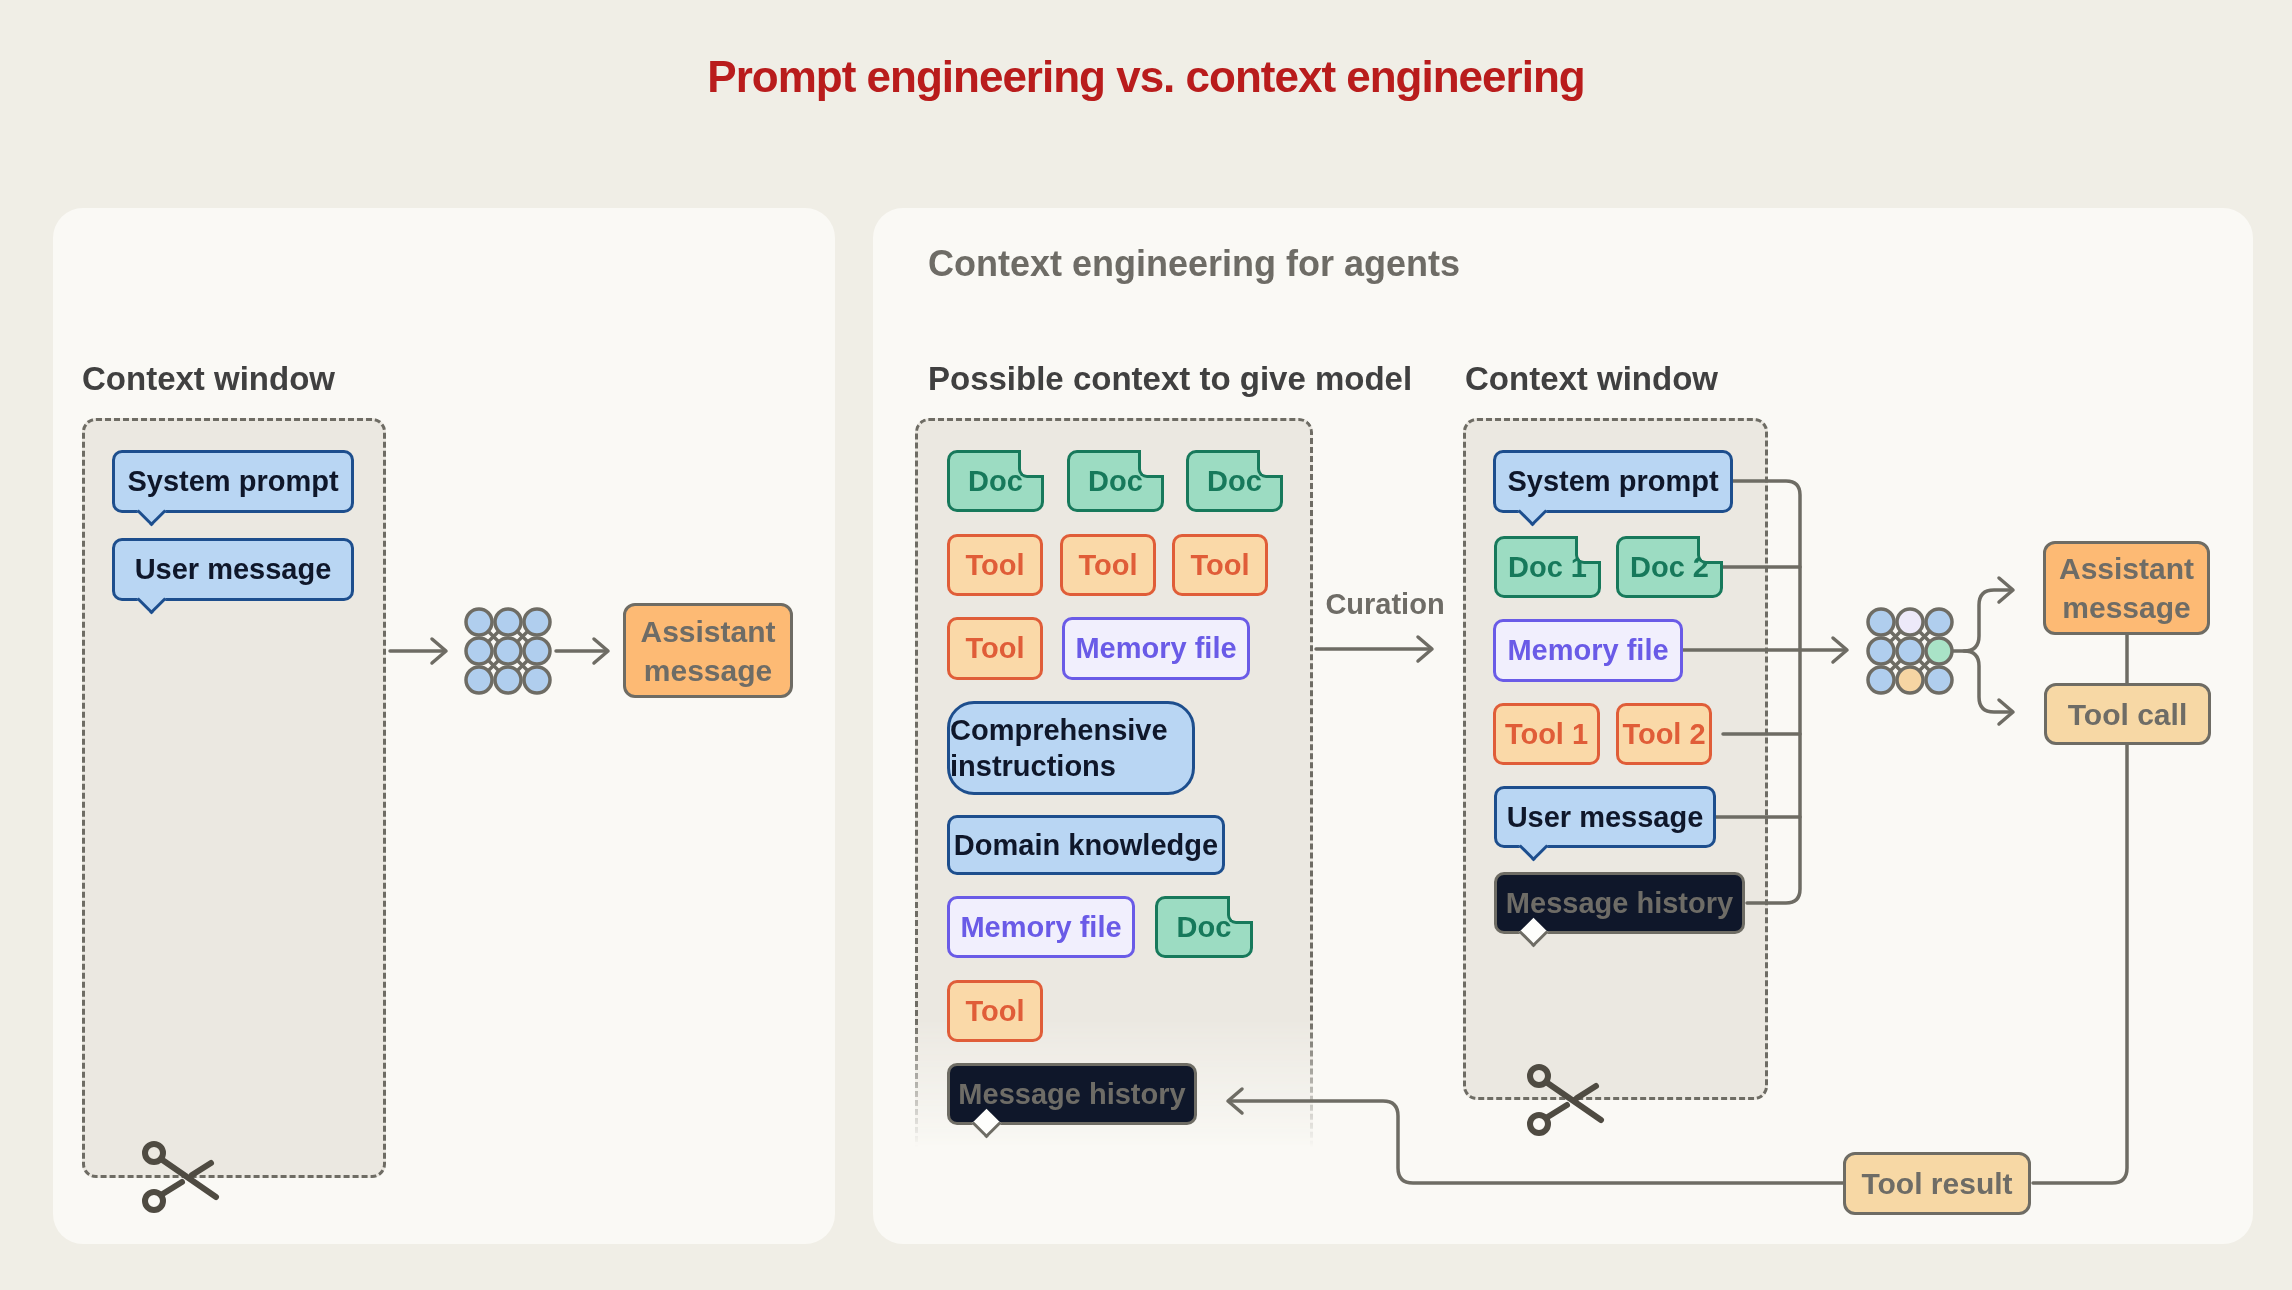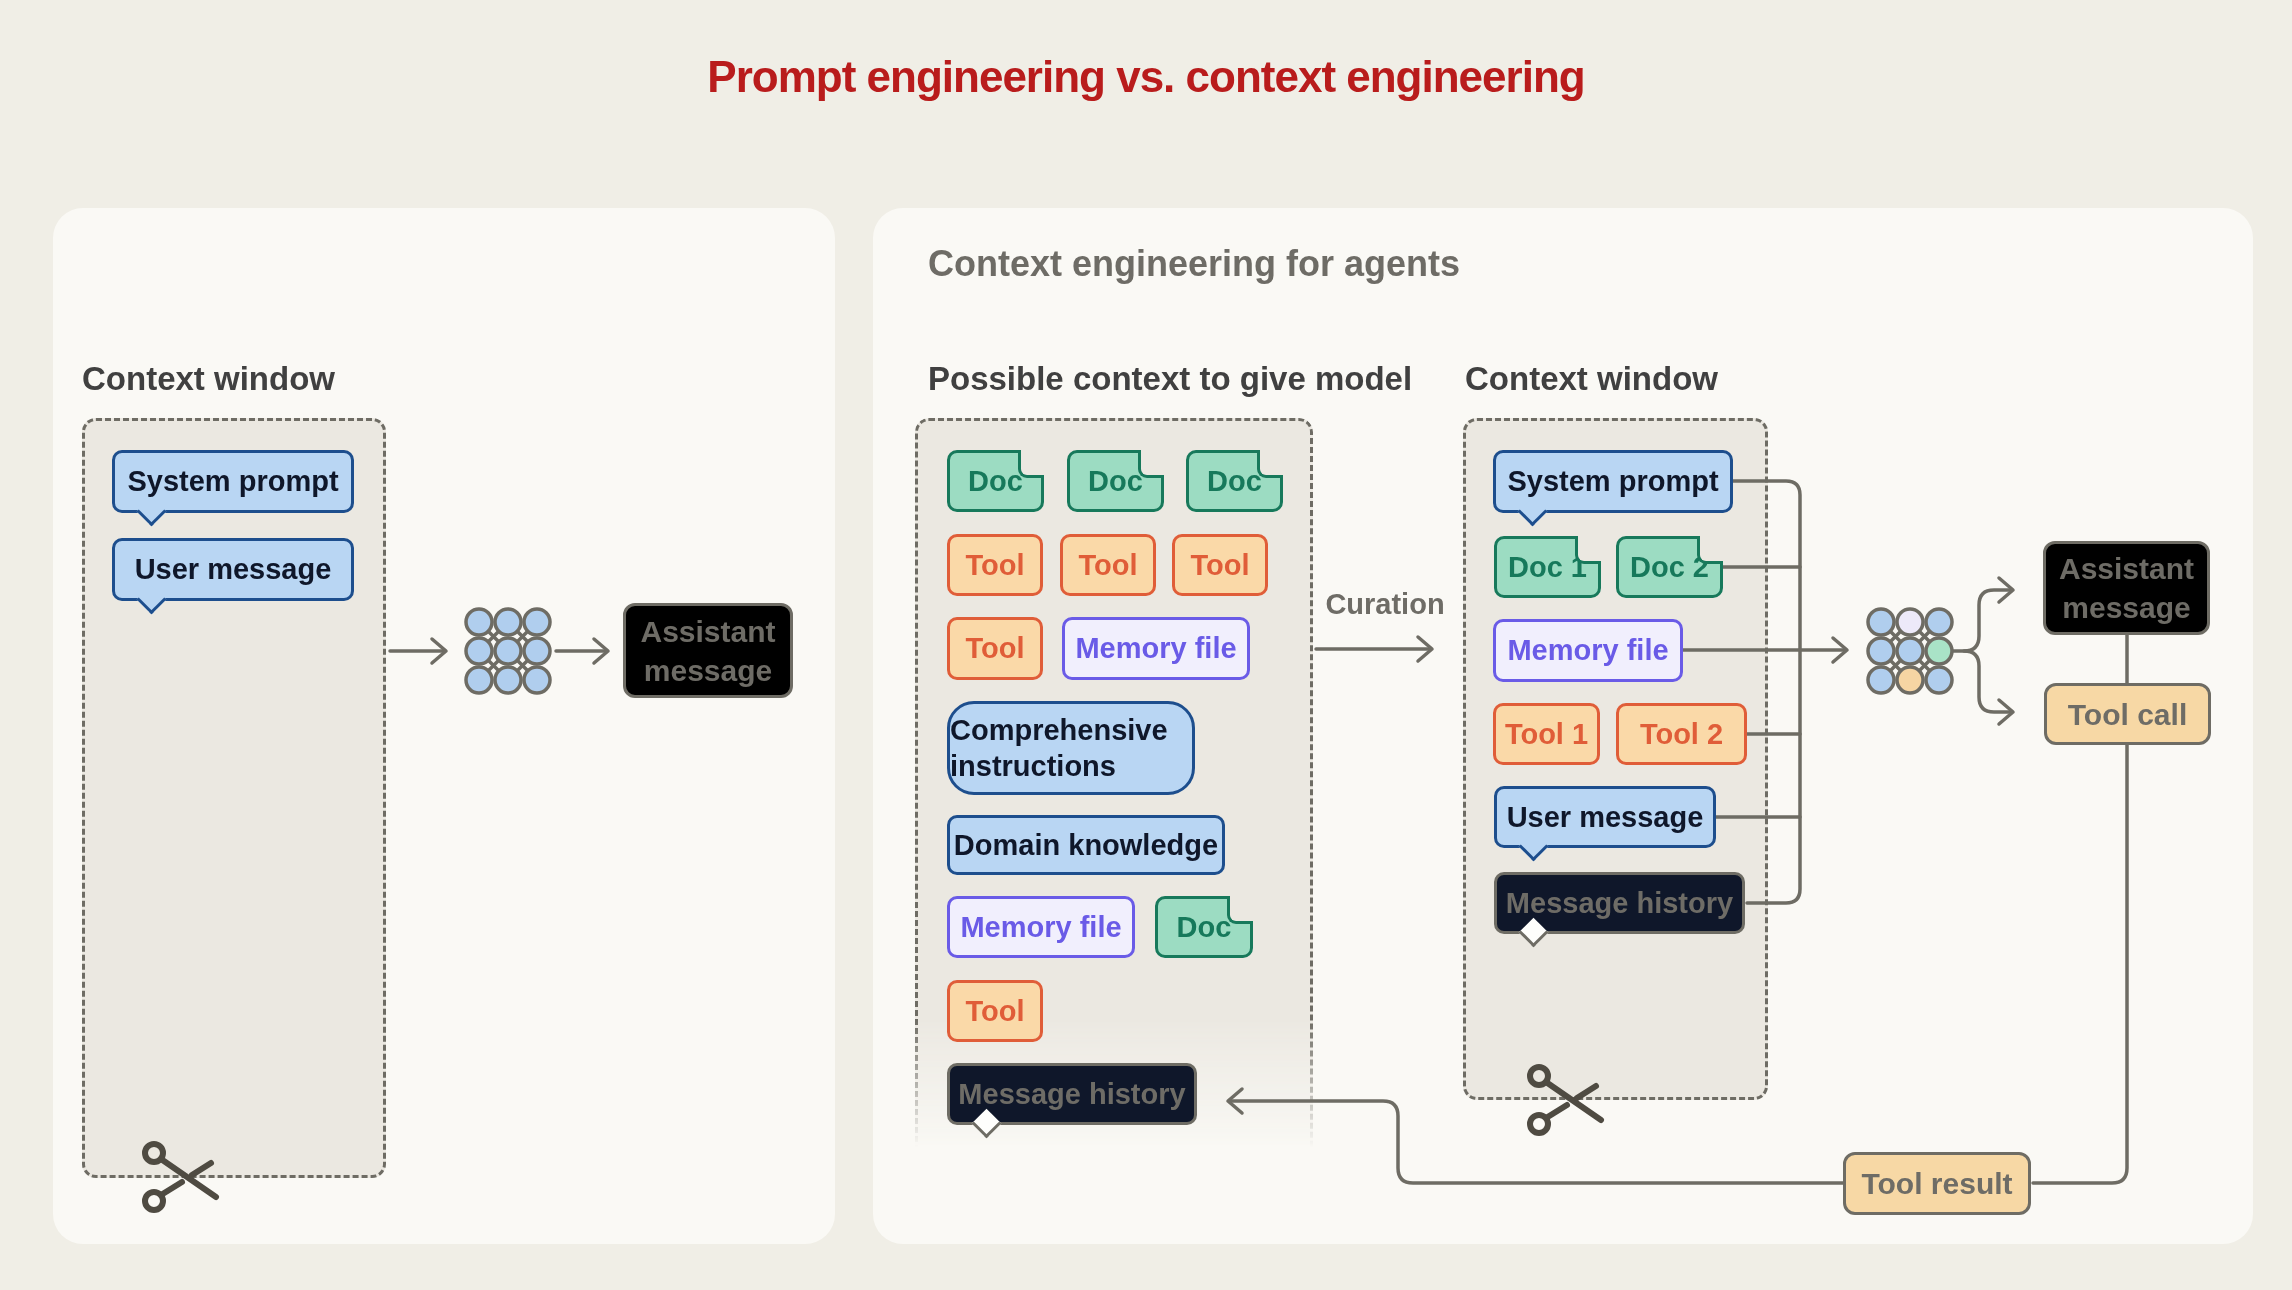--- a/index.html
+++ b/index.html
@@ -28,21 +28,21 @@
   .bubble::after{content:"";position:absolute;left:26px;bottom:-12px;width:18px;height:18px;
     background:var(--fill);border-right:3px solid var(--stroke);
     border-bottom:3px solid var(--stroke);transform:rotate(45deg);}
   .doc{border-top-right-radius:2px;}
   .doc::after{content:"";position:absolute;top:-3px;right:-3px;width:26px;height:28px;
     box-sizing:border-box;background:#EBE8E1;border-left:3px solid #17795B;
     border-bottom:3px solid #17795B;border-bottom-left-radius:9px;}
   .two-line{white-space:pre-line;text-align:center;}
   .comp{justify-content:flex-start;text-align:left;white-space:pre-line;border-radius:27px;}
   .gbox{position:absolute;box-sizing:border-box;border:3px solid #6E6C64;border-radius:12px;
-    background:#000000;color:#6E6C66;display:flex;align-items:center;justify-content:center;
+    background:#fdba74;color:#6E6C66;display:flex;align-items:center;justify-content:center;
     font-size:30px;font-weight:700;line-height:1.3;}
   .curation{position:absolute;left:1300px;top:588px;width:170px;text-align:center;
     font-size:29px;font-weight:700;color:#6E6C66;}
 </style>
 </head>
 <body>
 
 <div class="canvas">
 
   <div class="title">Prompt engineering vs. context engineering</div>
@@ -168,21 +168,21 @@
   <div class="chip c-purple" style="left:947px;top:896px;width:188px;height:62px;">Memory file</div>
   <div class="chip c-green doc" style="left:1155px;top:896px;width:98px;height:62px;">Doc</div>
   <div class="chip c-orange" style="left:947px;top:980px;width:96px;height:62px;">Tool</div>
   <div class="chip c-white bubble" style="left:947px;top:1063px;width:250px;height:62px;">Message history</div>
 
   <div class="chip c-blue bubble" style="left:1493px;top:450px;width:240px;height:63px;">System prompt</div>
   <div class="chip c-green doc" style="left:1494px;top:536px;width:107px;height:62px;">Doc 1</div>
   <div class="chip c-green doc" style="left:1616px;top:536px;width:107px;height:62px;">Doc 2</div>
   <div class="chip c-purple" style="left:1493px;top:619px;width:190px;height:63px;">Memory file</div>
   <div class="chip c-orange" style="left:1493px;top:703px;width:107px;height:62px;">Tool 1</div>
-  <div class="chip c-orange" style="left:1616px;top:703px;width:131px;height:62px;">Tool 2</div>
+  <div class="chip c-orange" style="left:1616px;top:703px;width:96px;height:62px;">Tool 2</div>
   <div class="chip c-blue bubble" style="left:1494px;top:786px;width:222px;height:62px;">User message</div>
   <div class="chip c-white bubble" style="left:1494px;top:872px;width:251px;height:62px;">Message history</div>
 
   <div class="gbox two-line" style="left:2043px;top:541px;width:167px;height:94px;">Assistant
 message</div>
   <div class="gbox" style="left:2044px;top:683px;width:167px;height:62px;background:#F7D8A5;">Tool call</div>
   <div class="gbox" style="left:1843px;top:1152px;width:188px;height:63px;background:#F7D8A5;">Tool result</div>
 
 </div>
 

